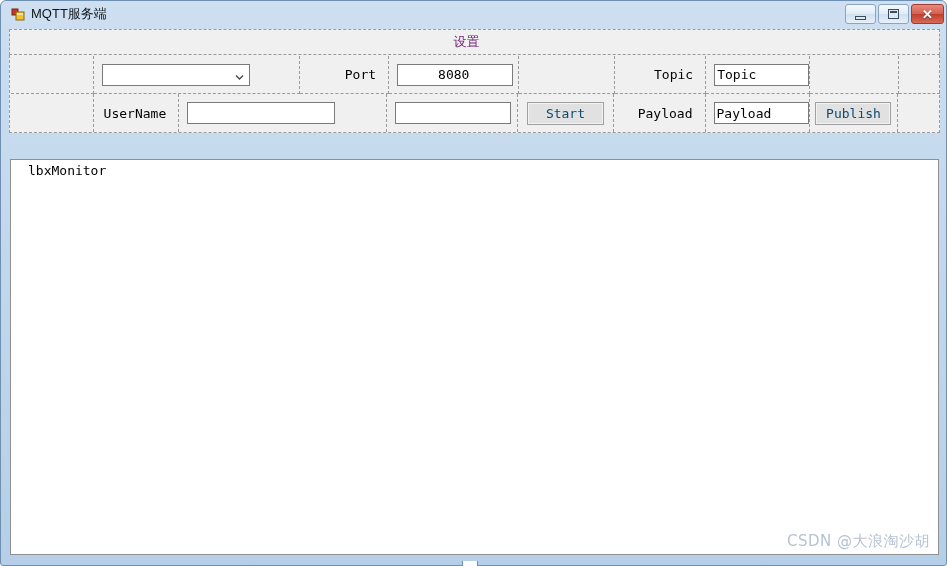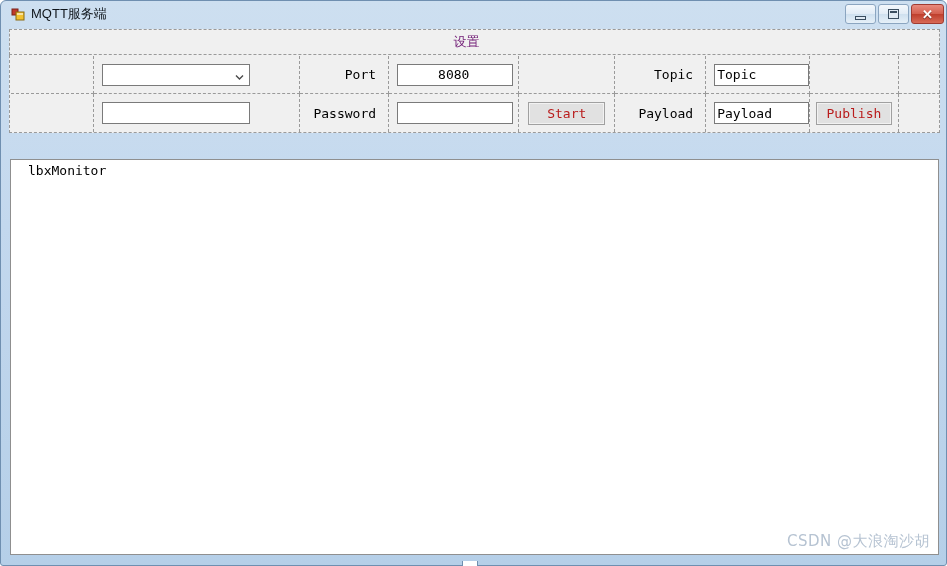--- a/index.html
+++ b/index.html
@@ -256,21 +256,21 @@
   }
 
   .button {
     box-sizing: border-box;
     height: 23px;
     background: #e1e1e1;
     border: 1px solid #a0a0a0;
     box-shadow: inset 0 0 0 1px #f2f2f2;
     font-family: "DejaVu Sans Mono", monospace;
     font-size: 13px;
-    color: #b91c1c;
+    color: #0c4a6e;
     display: flex;
     align-items: center;
     justify-content: center;
     line-height: 1;
   }
   .button.w-start { width: 77px; }
   .button.w-pub   { width: 76px; }
 
   
   .listbox {
@@ -389,28 +389,28 @@
           </div>
 
           <div class="cell cell-btn c-btn2"></div>
 
           <div class="cell c-end last"></div>
         </div>
 
         <div class="row r2">
           <div class="cell c-spacer"></div>
 
+          <div class="cell cell-label c-lbl1">
+            <span>UserName</span>
+          </div>
 
           <div class="cell cell-ctl c-ctl1">
             <div class="textbox w-ip" placeholder=""></div>
           </div>
 
-          <div class="cell cell-label c-lbl2">
-            <span>Password</span>
-          </div>
 
           <div class="cell cell-ctl c-ctl2">
             <div class="textbox w-port" placeholder=""></div>
           </div>
 
           <div class="cell cell-btn c-btn1">
             <div class="button w-start">Start</div>
           </div>
 
           <div class="cell cell-label c-lbl3">

